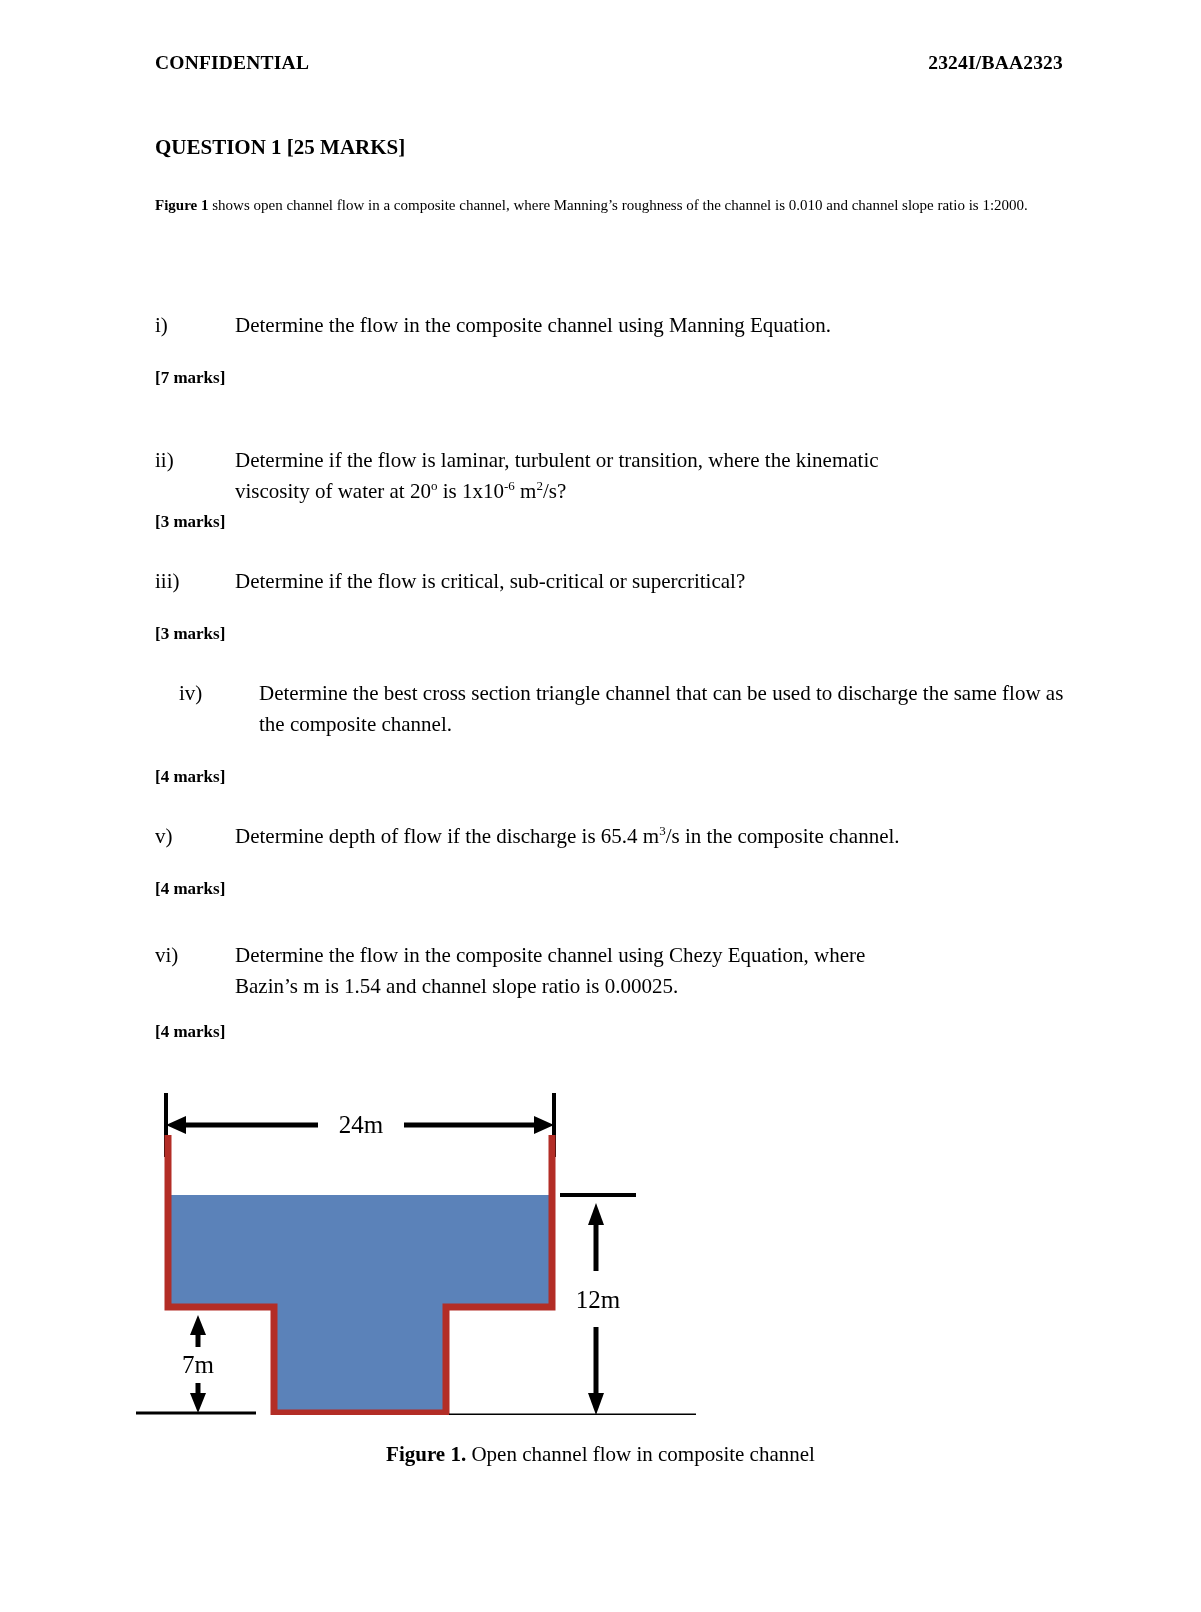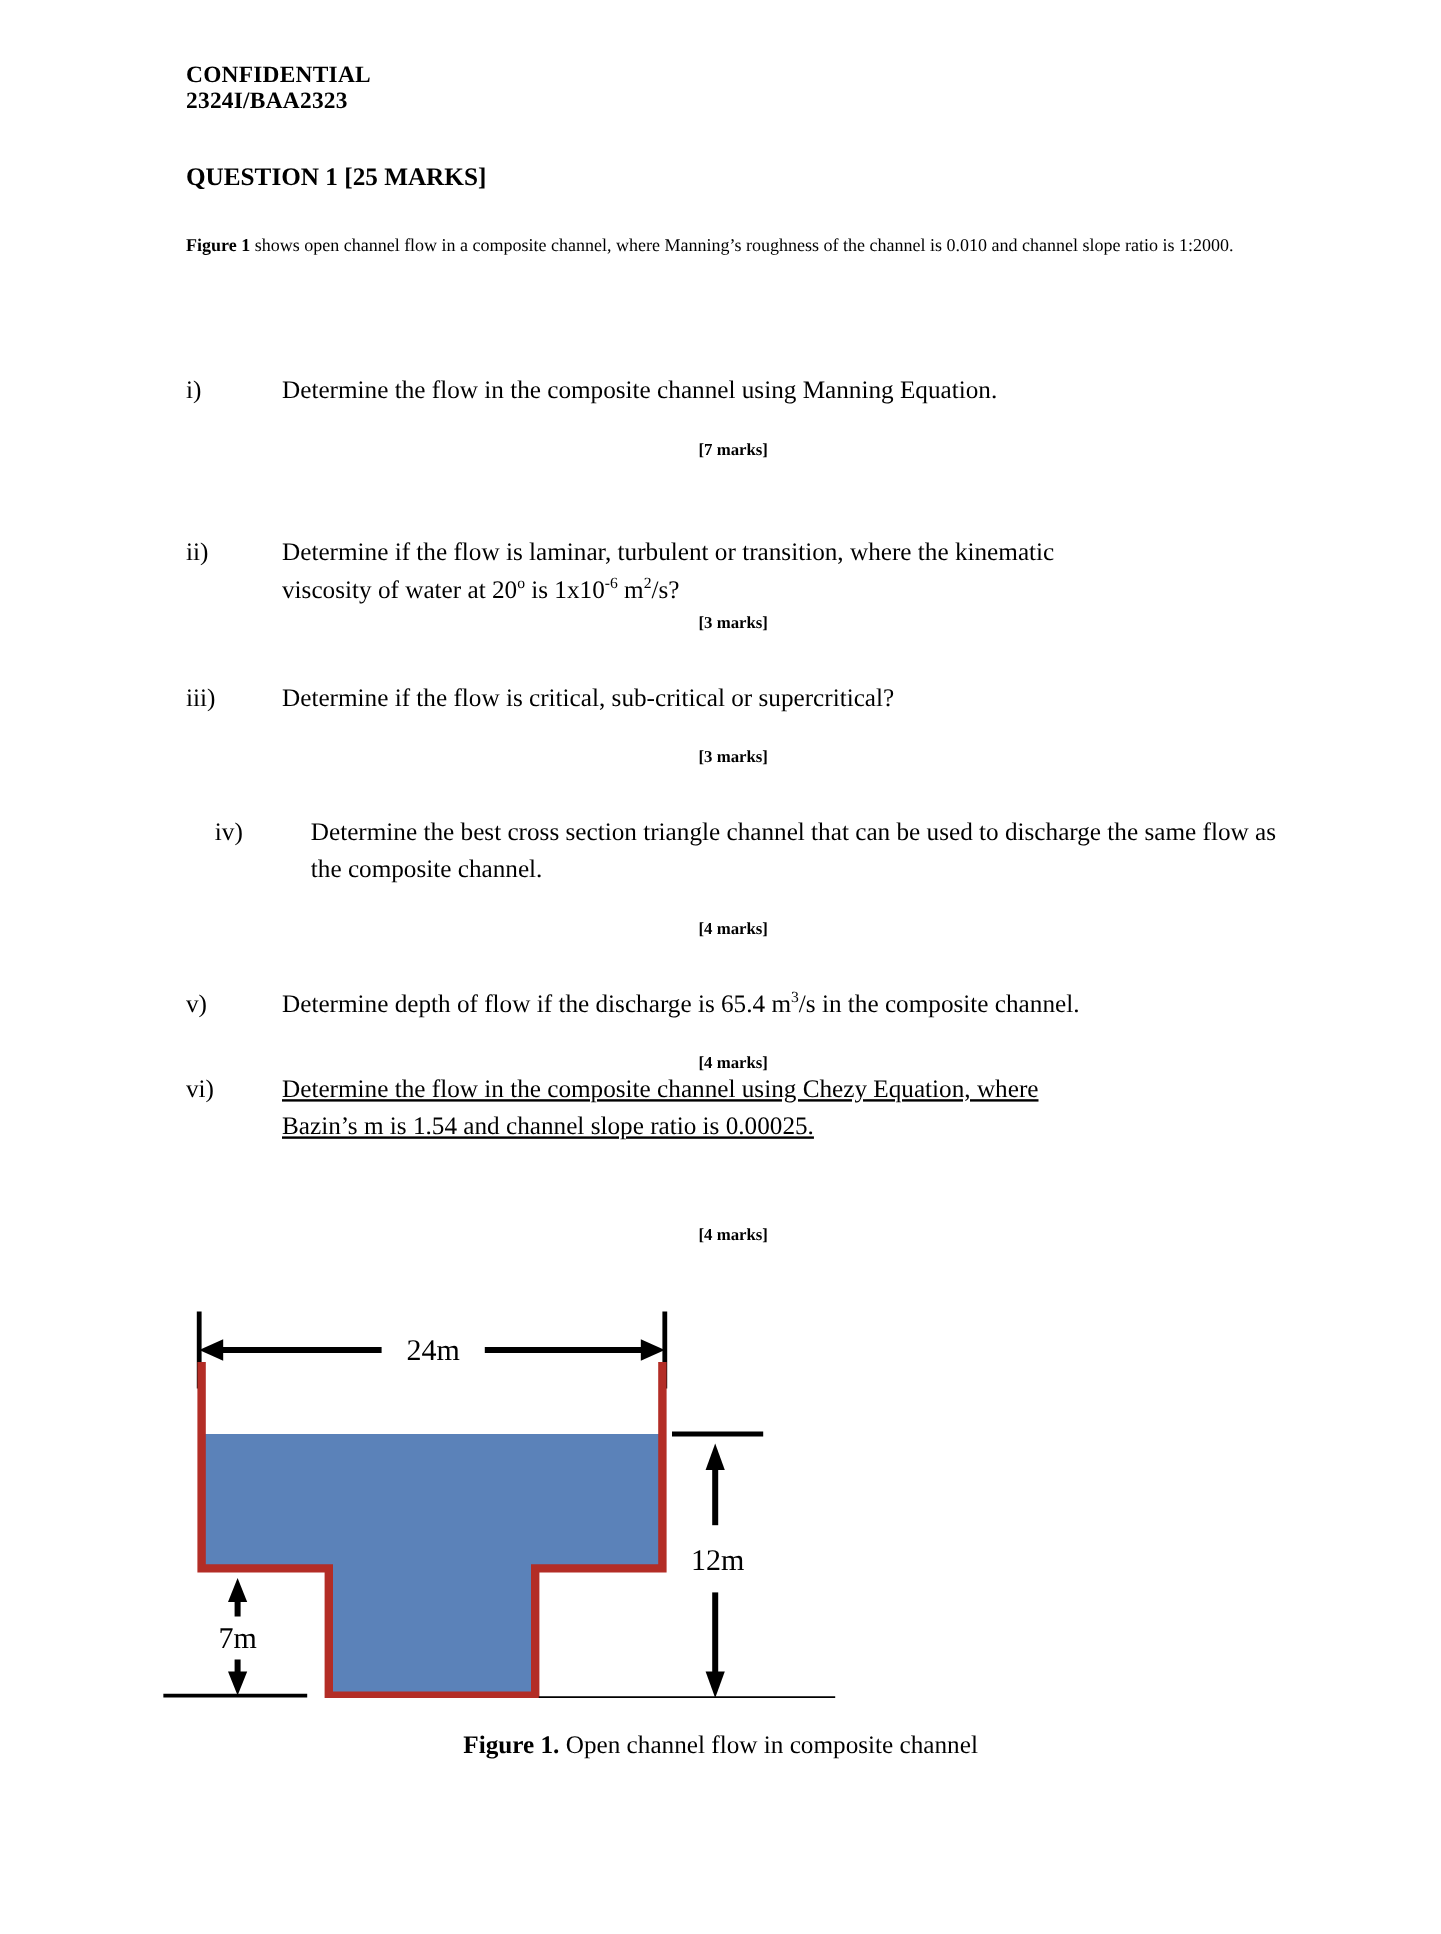--- a/index.html
+++ b/index.html
@@ -28,21 +28,20 @@
     position: absolute;
     left: 155px;
     top: 52px;
     width: 908px;
     display: flex;
     justify-content: space-between;
     align-items: baseline;
     font-weight: bold;
     font-size: 19.5px;
     letter-spacing: 0.2px;
-    flex-direction: column;
   }
 
   
   .q-title {
     position: absolute;
     left: 155px;
     top: 135px;
     font-weight: bold;
     font-size: 21px;
   }
@@ -73,23 +72,23 @@
   }
   .item .txt {
     margin-left: 80px;
     display: block;
   }
 
   .marks {
     position: absolute;
     width: 912px;
     left: 155px;
-    text-align: center;
+    text-align: left;
     font-weight: bold;
-    font-size: 14px;
+    font-size: 17px;
   }
 
   sup { font-size: 0.62em; vertical-align: super; line-height: 0; }
 
   
   .figure-wrap {
     position: absolute;
     left: 0;
     top: 1075px;
     width: 992px;
@@ -149,21 +148,21 @@
     <span class="txt">Determine the best cross section triangle channel that can be used to discharge the same flow as the composite channel.</span>
   </div>
   <div class="marks" style="top:767px;">[4 marks]</div>
 
   <div class="item" style="top:821px;">
     <span class="num">v)</span>
     <span class="txt"><span>Determine depth of flow if the discharge is 65.4 m</span><sup>3</sup><span>/s in the composite channel.</span></span>
   </div>
   <div class="marks" style="top:879px;">[4 marks]</div>
 
-  <div class="item" style="top:892px;text-decoration:underline;">
+  <div class="item" style="top:940px;">
     <span class="num">vi)</span>
     <span class="txt">
       <span>Determine the flow in the composite channel using Chezy Equation, where</span><br>
       <span>Bazin’s m is 1.54 and channel slope ratio is 0.00025.</span>
     </span>
   </div>
   <div class="marks" style="top:1022px;">[4 marks]</div>
 
   <div class="figure-wrap">
     <svg class="figure-svg" width="720" height="340" viewBox="0 0 720 340">

